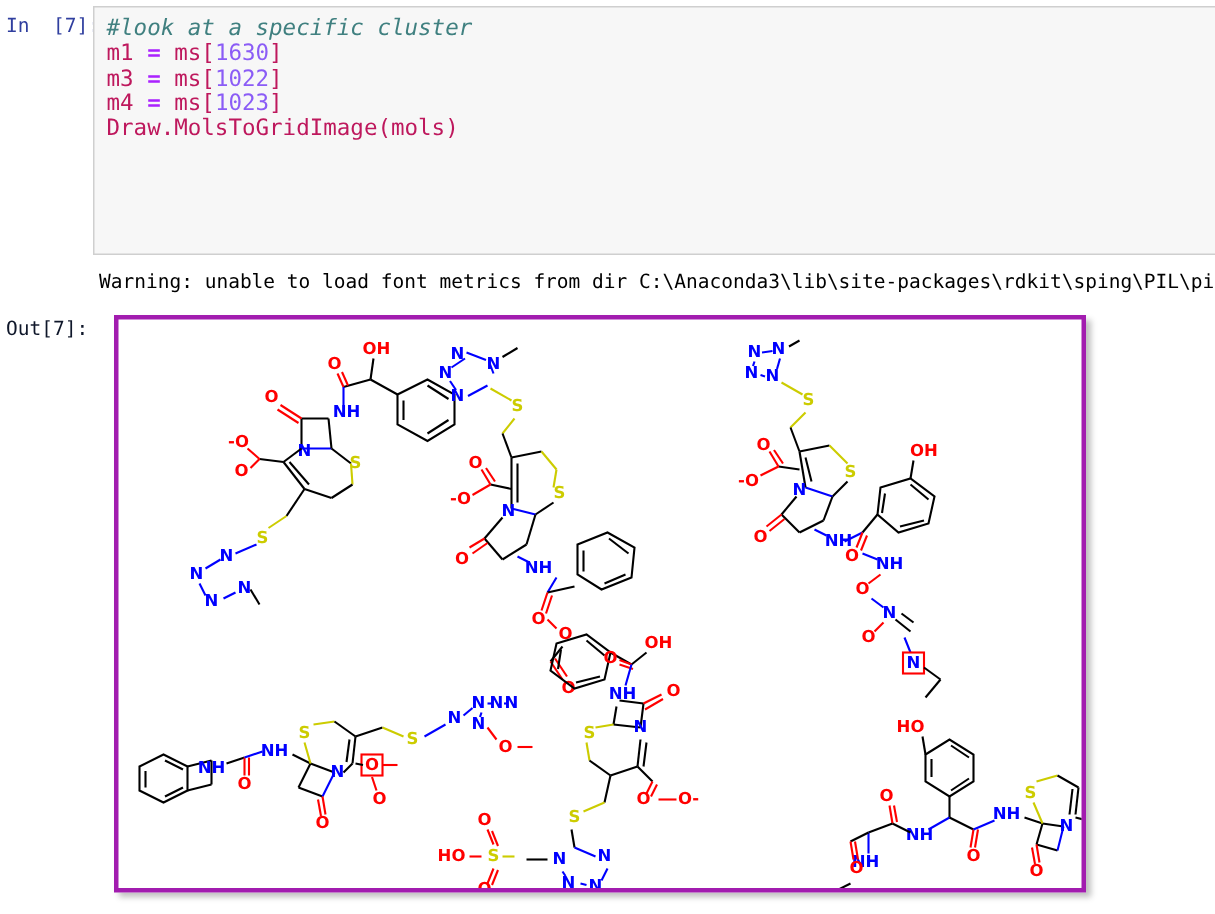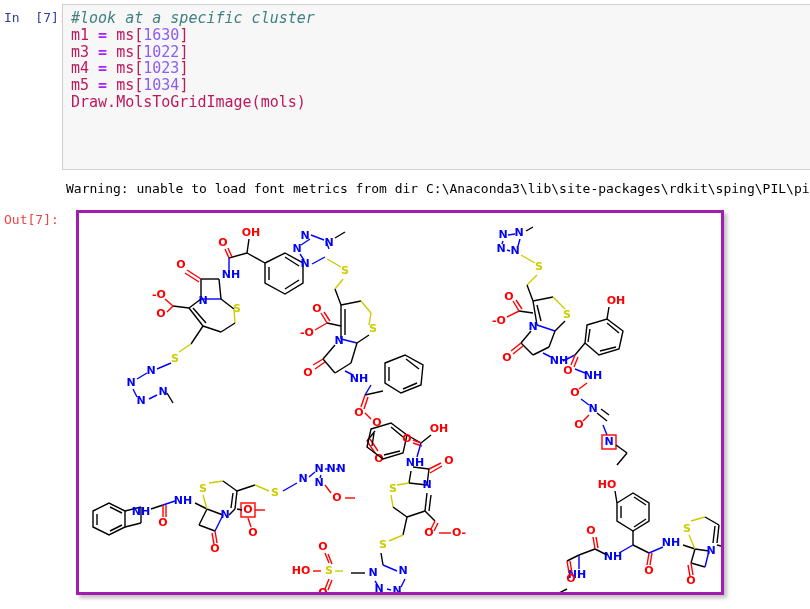--- a/index.html
+++ b/index.html
@@ -53,21 +53,21 @@
     font-size: 13px;
     line-height: 16px;
     color: #000000;
     white-space: pre;
   }
 
   
   .out-prompt {
     position: absolute;
     left: 4px; top: 212px;
-    color: #ef4444;
+    color: #0f172a;
     font-family: "DejaVu Sans Mono", "Liberation Mono", monospace;
     font-size: 13px;
     white-space: pre;
   }
   .out-image-frame {
     position: absolute;
     left: 76px; top: 210px;
     width: 648px; height: 385px;
     border: 3px solid #a21caf;
     box-sizing: border-box;
@@ -95,21 +95,20 @@
 <div id="root">
 
   <div class="in-prompt">In  [7]:</div>
 
   <div class="code-cell">
     <div id="code-body">
         <div class="code-line"><span class="tok-comment">#look at a specific cluster</span></div>
         <div class="code-line"><span class="tok-plain">m1 </span><span class="tok-op">=</span><span class="tok-plain"> ms[</span><span class="tok-num">1630</span><span class="tok-plain">]</span></div>
         <div class="code-line"><span class="tok-plain">m3 </span><span class="tok-op">=</span><span class="tok-plain"> ms[</span><span class="tok-num">1022</span><span class="tok-plain">]</span></div>
         <div class="code-line"><span class="tok-plain">m4 </span><span class="tok-op">=</span><span class="tok-plain"> ms[</span><span class="tok-num">1023</span><span class="tok-plain">]</span></div>
-        <div class="code-line"><span class="tok-plain">m5 </span><span class="tok-op">=</span><span class="tok-plain"> ms[</span><span class="tok-num">1034</span><span class="tok-plain">]</span></div>
         <div class="code-line"><span class="tok-plain">Draw.MolsToGridImage(mols)</span></div>
       </div>
   </div>
 
   <div class="warning-text">Warning: unable to load font metrics from dir C:\Anaconda3\lib\site-packages\rdkit\sping\PIL\pilfonts</div>
 
   <div class="out-prompt">Out[7]:</div>
 
   <div class="out-image-frame">
     <svg class="grid-svg" viewBox="0 0 642 379">

